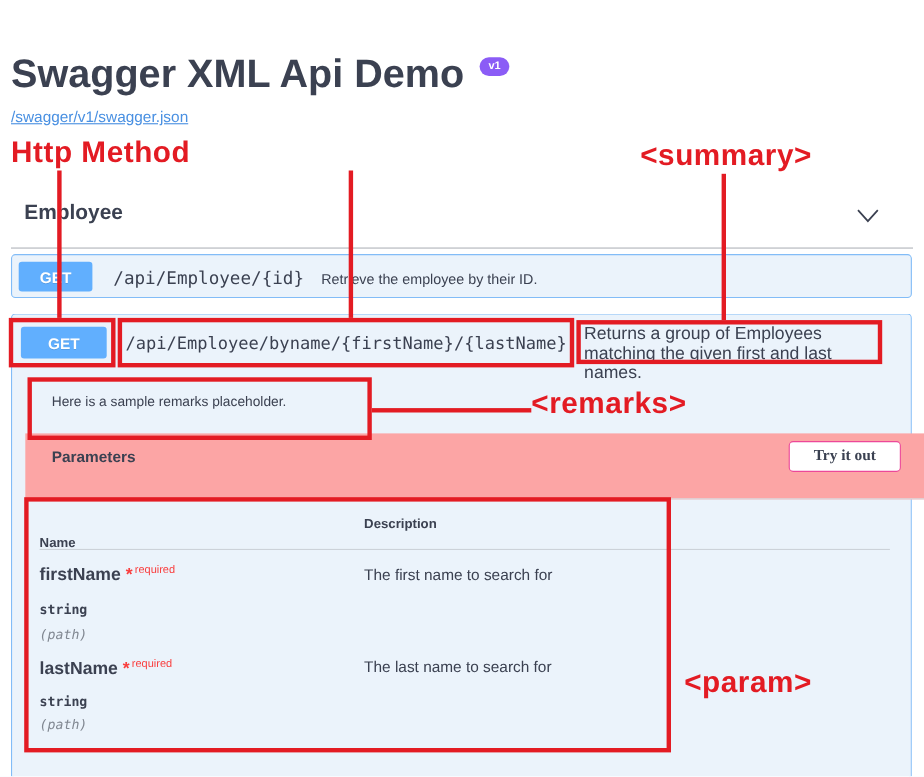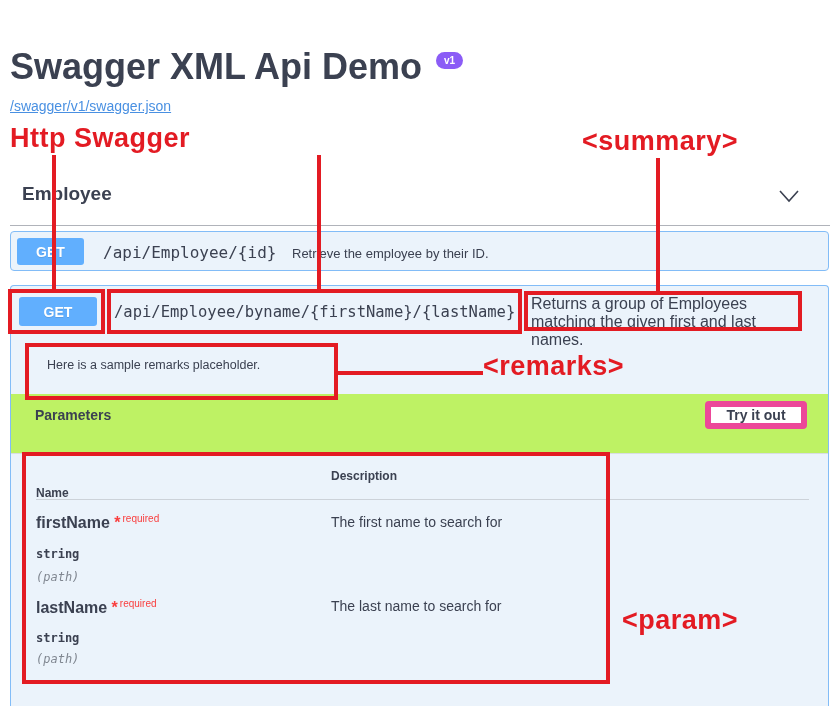--- a/index.html
+++ b/index.html
@@ -53,26 +53,26 @@
   .badge-1{left:6px;top:6px;width:67px;height:27px;}
   .badge-2{left:8px;top:11px;width:78px;height:29px;}
   .op-path{position:absolute;font-family:"DejaVu Sans Mono",monospace;color:var(--text);white-space:nowrap;}
   .path-1{left:92px;top:11px;font-size:16px;}
   .path-2{left:103px;top:17px;font-size:15.5px;}
   .op-summary-1{position:absolute;left:281px;top:14px;font-size:13px;color:var(--text);}
   .op-summary-2{position:absolute;left:520px;top:9px;width:268px;font-size:16px;line-height:18px;color:var(--text);}
   .op-remarks{position:absolute;left:36px;top:72px;font-size:12.5px;color:var(--text);}
 
   
-  .params-strip{position:absolute;left:0;top:108px;width:817px;height:60px;background:#bef264;
+  .params-strip{position:absolute;left:12px;top:108px;width:817px;height:60px;background:#fca5a5;
     border-bottom:1px solid #d8dde3;}
   .params-title{position:absolute;left:24px;top:13px;font-size:14px;font-weight:bold;color:var(--text);}
   .tryout-btn{position:absolute;left:694px;top:7px;width:102px;height:28px;background:#fff;
-    border:6px solid #ec4899;border-radius:4px;font-size:14px;font-weight:bold;color:var(--text);
-    font-family:Liberation Sans, sans-serif;cursor:pointer;}
+    border:1px solid #ec4899;border-radius:4px;font-size:14px;font-weight:bold;color:var(--text);
+    font-family:Liberation Serif, serif;cursor:pointer;}
 
   
   .col-head{position:absolute;font-size:12px;font-weight:bold;color:var(--text);}
   .col-head-name{left:25px;top:200px;}
   .col-head-desc{left:320px;top:183px;}
   .thead-divider{position:absolute;left:25px;top:213px;width:773px;height:1px;background:#ccd2d9;}
   .param-name{position:absolute;left:25px;font-size:16px;font-weight:bold;color:var(--text);}
   .p1-name{top:227px;} .p2-name{top:312px;}
   .param-star{color:var(--required-red);font-weight:bold;}
   .param-required{color:var(--required-red);font-size:10px;font-weight:normal;vertical-align:super;margin-left:2px;}
@@ -129,21 +129,21 @@
     <span class="param-desc p1-desc">The first name to search for</span>
 
     <div class="param-name p2-name"><span>lastName</span>
       <span class="param-star">*</span><span class="param-required">required</span>
     </div>
     <span class="param-type p2-type">string</span>
     <span class="param-loc p2-loc">(path)</span>
     <span class="param-desc p2-desc">The last name to search for</span>
   </div>
 
-  <span class="ann-label ann-http">Http Swagger</span>
+  <span class="ann-label ann-http">Http Method</span>
   <span class="ann-label ann-summary">&lt;summary&gt;</span>
   <span class="ann-label ann-remarks">&lt;remarks&gt;</span>
   <span class="ann-label ann-param">&lt;param&gt;</span>
 
   <div class="ann-vline vl-http"></div>
   <div class="ann-vline vl-route"></div>
   <div class="ann-vline vl-summary"></div>
   <div class="ann-hline"></div>
 
   <div class="ann-box box-method"></div>

